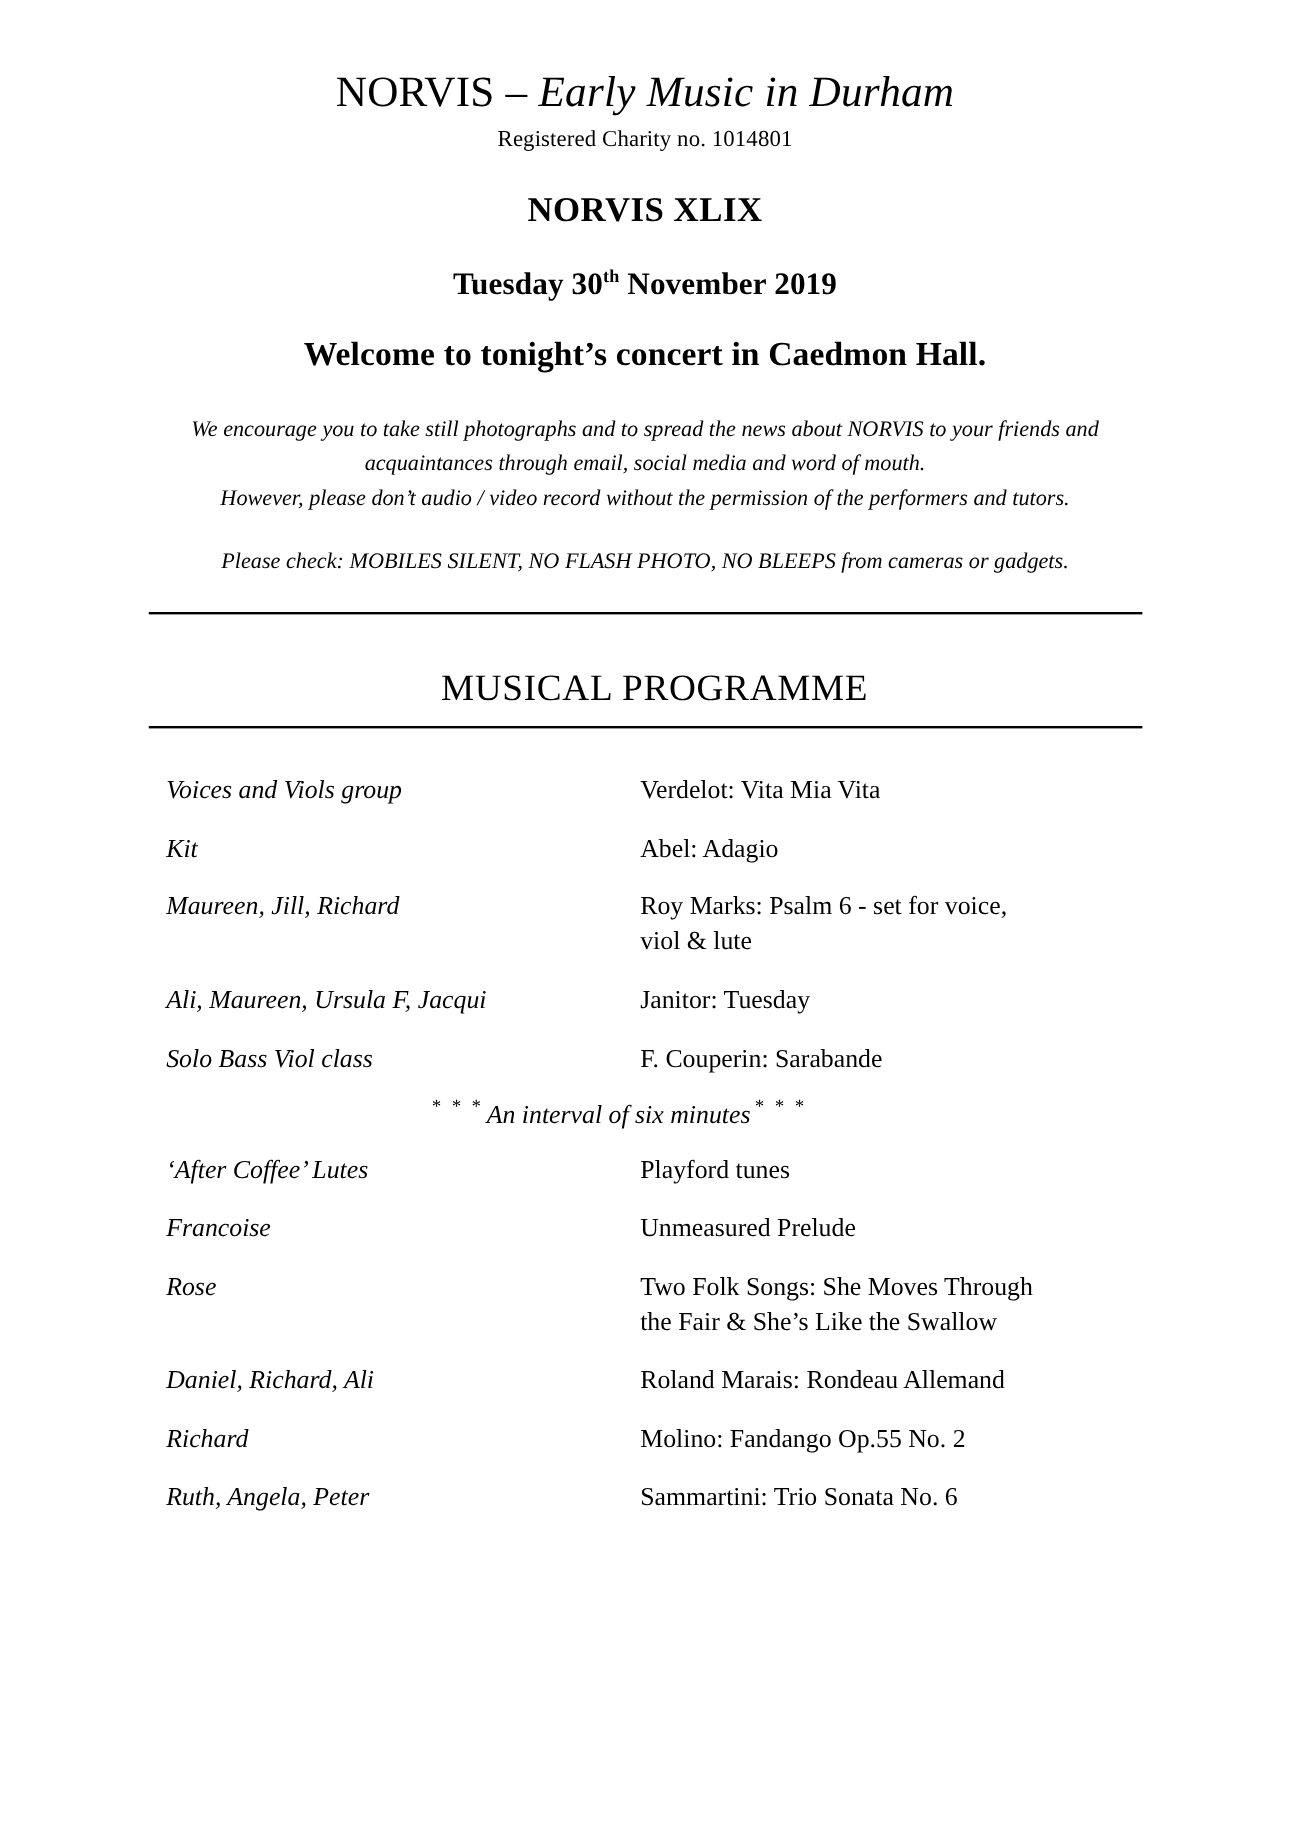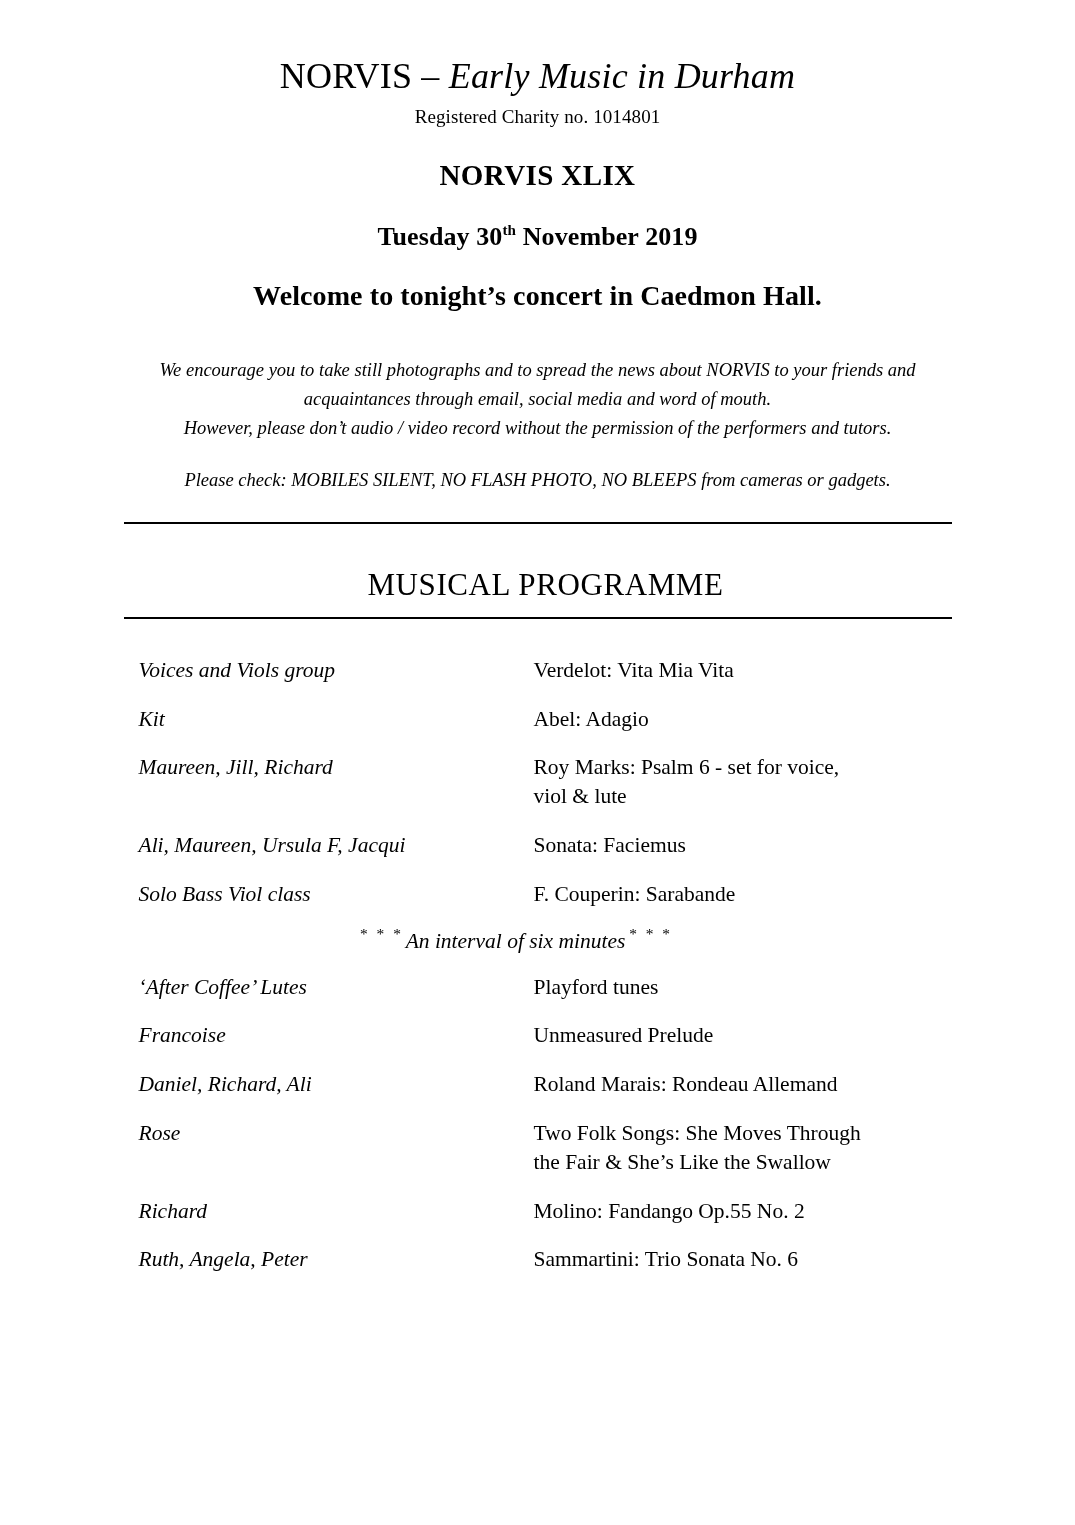--- a/index.html
+++ b/index.html
@@ -70,21 +70,21 @@
     margin-top: 28px;
     letter-spacing: 0.1px;
   }
 
   
   .notice {
     text-align: center;
     font-style: italic;
     font-size: 18.5px;
     line-height: 1.56;
-    margin-top: 44px;
+    margin-top: 32px;
     padding: 0 112px;
   }
   .notice-para { margin: 0; }
   .notice-para + .notice-para { margin-top: 0px; }
   .notice-check {
     margin-top: 23px;
     font-style: italic;
     font-size: 18.5px;
   }
 
@@ -194,51 +194,51 @@
       <div class="work"><span>Abel: Adagio</span></div>
     </div>
 
     <div class="prog-row">
       <div class="performers">Maureen, Jill, Richard</div>
       <div class="work"><span>Roy Marks: Psalm 6 - set for voice,</span><span class="line2">viol &amp; lute</span></div>
     </div>
 
     <div class="prog-row">
       <div class="performers">Ali, Maureen, Ursula F, Jacqui</div>
-      <div class="work"><span>Sonata: Faciemus</span></div>
+      <div class="work"><span>Janitor: Tuesday</span></div>
     </div>
 
     <div class="prog-row">
       <div class="performers">Solo Bass Viol class</div>
       <div class="work"><span>F. Couperin: Sarabande</span></div>
     </div>
 
     <div class="interval"><span class="stars stars-left">* * *</span><span>An interval of six minutes</span><span class="stars stars-right">* * *</span></div>
 
     <div class="prog-row">
       <div class="performers">‘After Coffee’ Lutes</div>
       <div class="work"><span>Playford tunes</span></div>
     </div>
 
     <div class="prog-row">
       <div class="performers">Francoise</div>
       <div class="work"><span>Unmeasured Prelude</span></div>
     </div>
 
     <div class="prog-row">
+      <div class="performers">Rose</div>
+      <div class="work"><span>Two Folk Songs: She Moves Through</span><span class="line2">the Fair &amp; She’s Like the Swallow</span></div>
+    </div>
+
+    <div class="prog-row">
       <div class="performers">Daniel, Richard, Ali</div>
       <div class="work"><span>Roland Marais: Rondeau Allemand</span></div>
     </div>
 
     <div class="prog-row">
-      <div class="performers">Rose</div>
-      <div class="work"><span>Two Folk Songs: She Moves Through</span><span class="line2">the Fair &amp; She’s Like the Swallow</span></div>
-    </div>
-
-    <div class="prog-row">
       <div class="performers">Richard</div>
       <div class="work"><span>Molino: Fandango Op.55 No. 2</span></div>
     </div>
 
     <div class="prog-row">
       <div class="performers">Ruth, Angela, Peter</div>
       <div class="work"><span>Sammartini: Trio Sonata No. 6</span></div>
     </div>
 
   </div>

